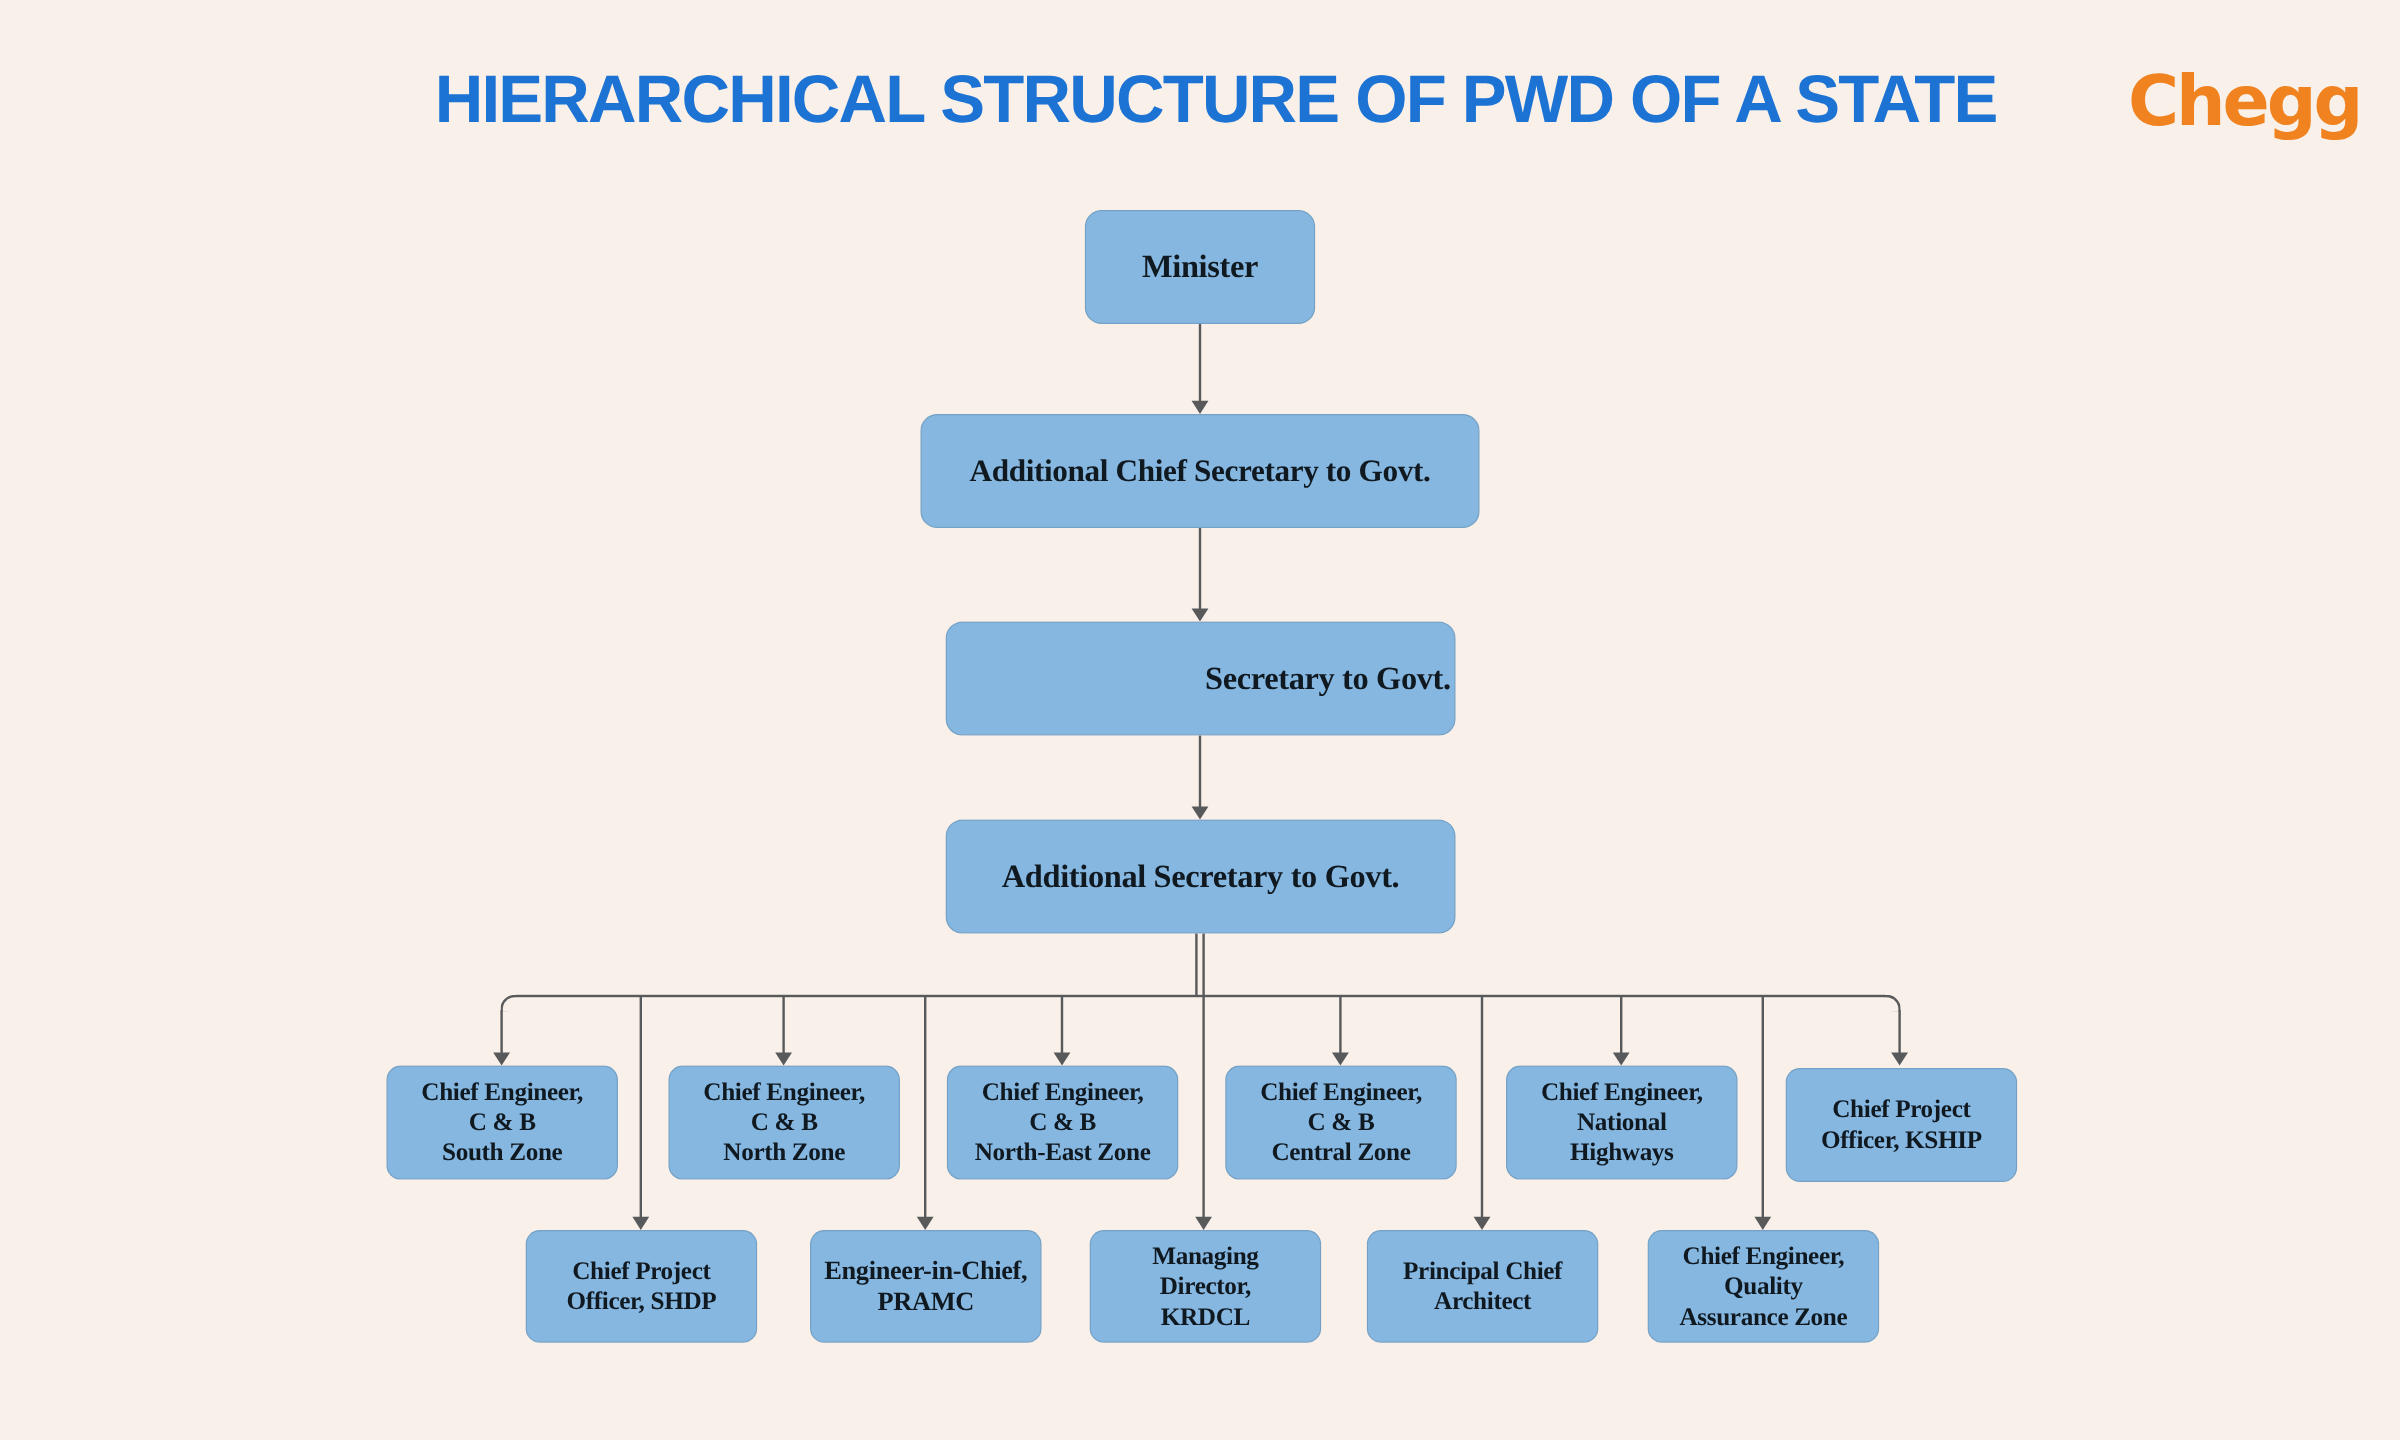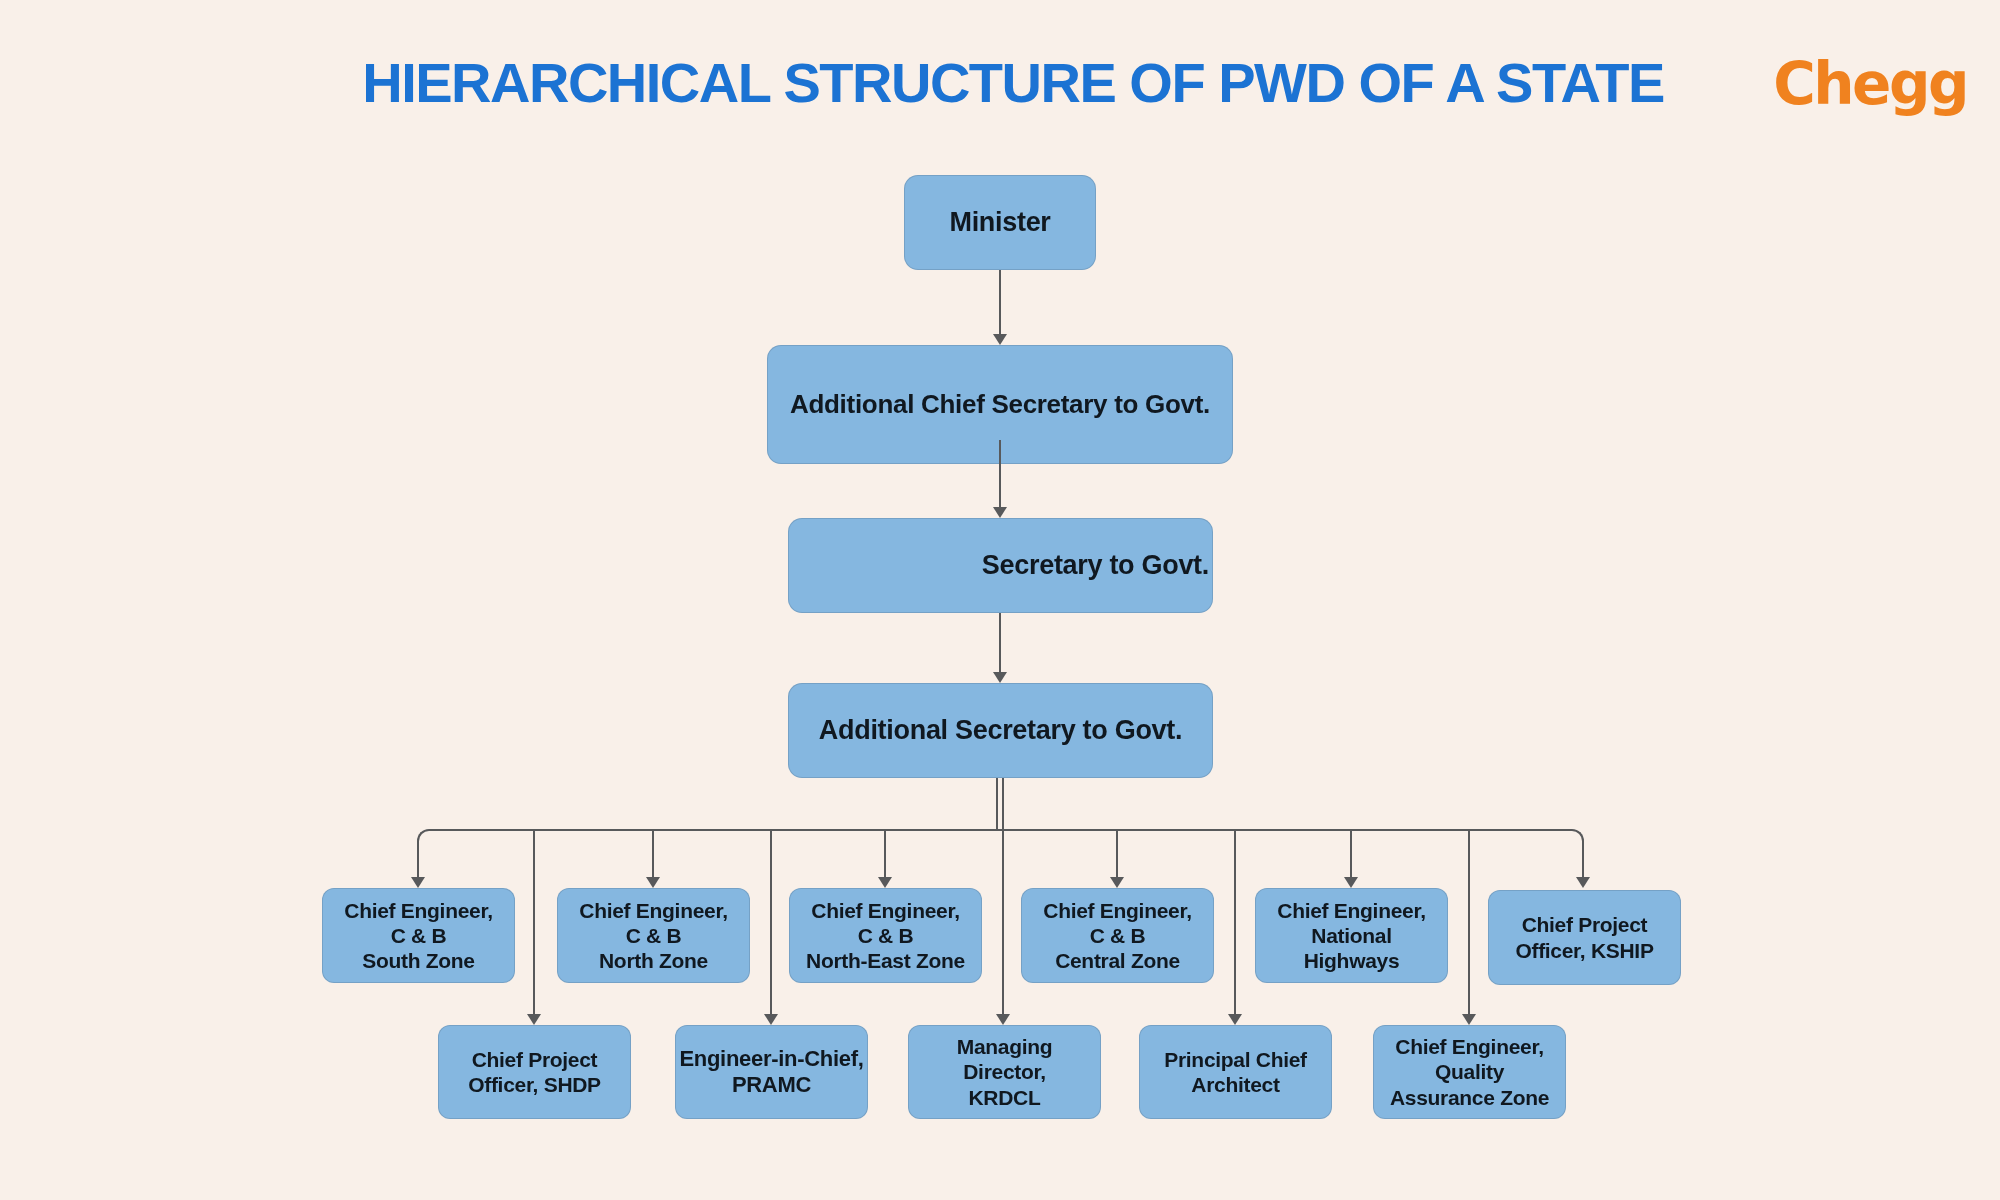--- a/index.html
+++ b/index.html
@@ -28,21 +28,21 @@
     font-size:58px;letter-spacing:-2.5px;color:var(--brand);
   }
   .node{
     position:absolute;display:flex;align-items:center;justify-content:center;
     background:var(--node-fill);
     border:1px solid rgba(90,120,150,0.35);
     border-radius:14px;box-sizing:border-box;
     text-align:center;
   }
   .node-label{
-    font-family:Liberation Sans, sans-serif;font-weight:bold;
+    font-family:Liberation Serif, serif;font-weight:bold;
     color:var(--node-text);white-space:pre-line;line-height:1.2;
     letter-spacing:-0.3px;padding:0 3px;
   }
   .vline{position:absolute;width:2px;background:var(--connector);}
   .hline{position:absolute;height:2px;background:var(--connector);}
   .arrow-down{
     position:absolute;width:0;height:0;
     border-left:7px solid transparent;border-right:7px solid transparent;
     border-top:11px solid var(--connector);
   }
@@ -61,21 +61,21 @@
 <body>
 
 <div class="canvas">
 
   <h1 class="page-title">HIERARCHICAL STRUCTURE OF PWD OF A STATE</h1>
   <div class="brand">Chegg</div>
 
   <div class="node" style="left:904px;top:175px;width:192px;height:95px;">
     <span class="node-label" style="font-size:27px;">Minister</span>
   </div>
-  <div class="node" style="left:767px;top:345px;width:466px;height:119px;">
+  <div class="node" style="left:767px;top:345px;width:466px;height:95px;">
     <span class="node-label" style="font-size:26px;">Additional Chief Secretary to Govt.</span>
   </div>
   <div class="node" style="left:788px;top:518px;width:425px;height:95px;justify-content:flex-end;">
     <span class="node-label" style="font-size:27px;">Secretary to Govt.</span>
   </div>
   <div class="node" style="left:788px;top:683px;width:425px;height:95px;">
     <span class="node-label" style="font-size:27px;">Additional Secretary to Govt.</span>
   </div>
 
   <div class="vline" style="left:999px;top:270px;height:66px;"></div>

